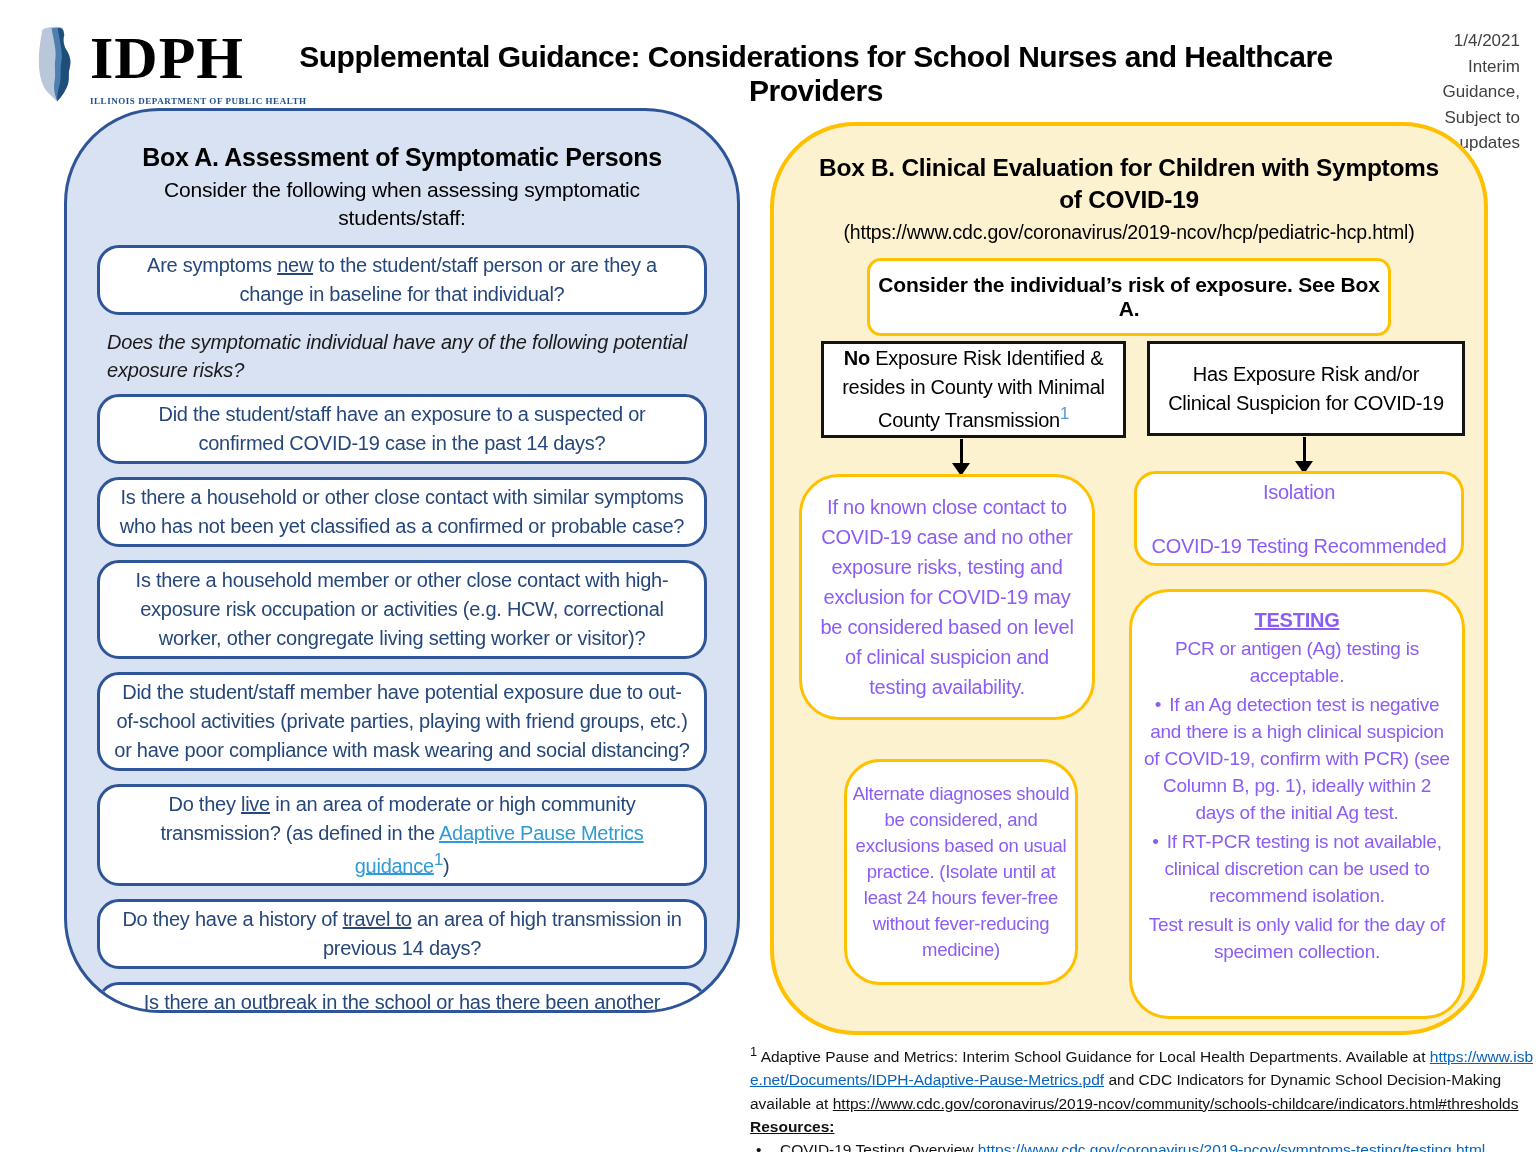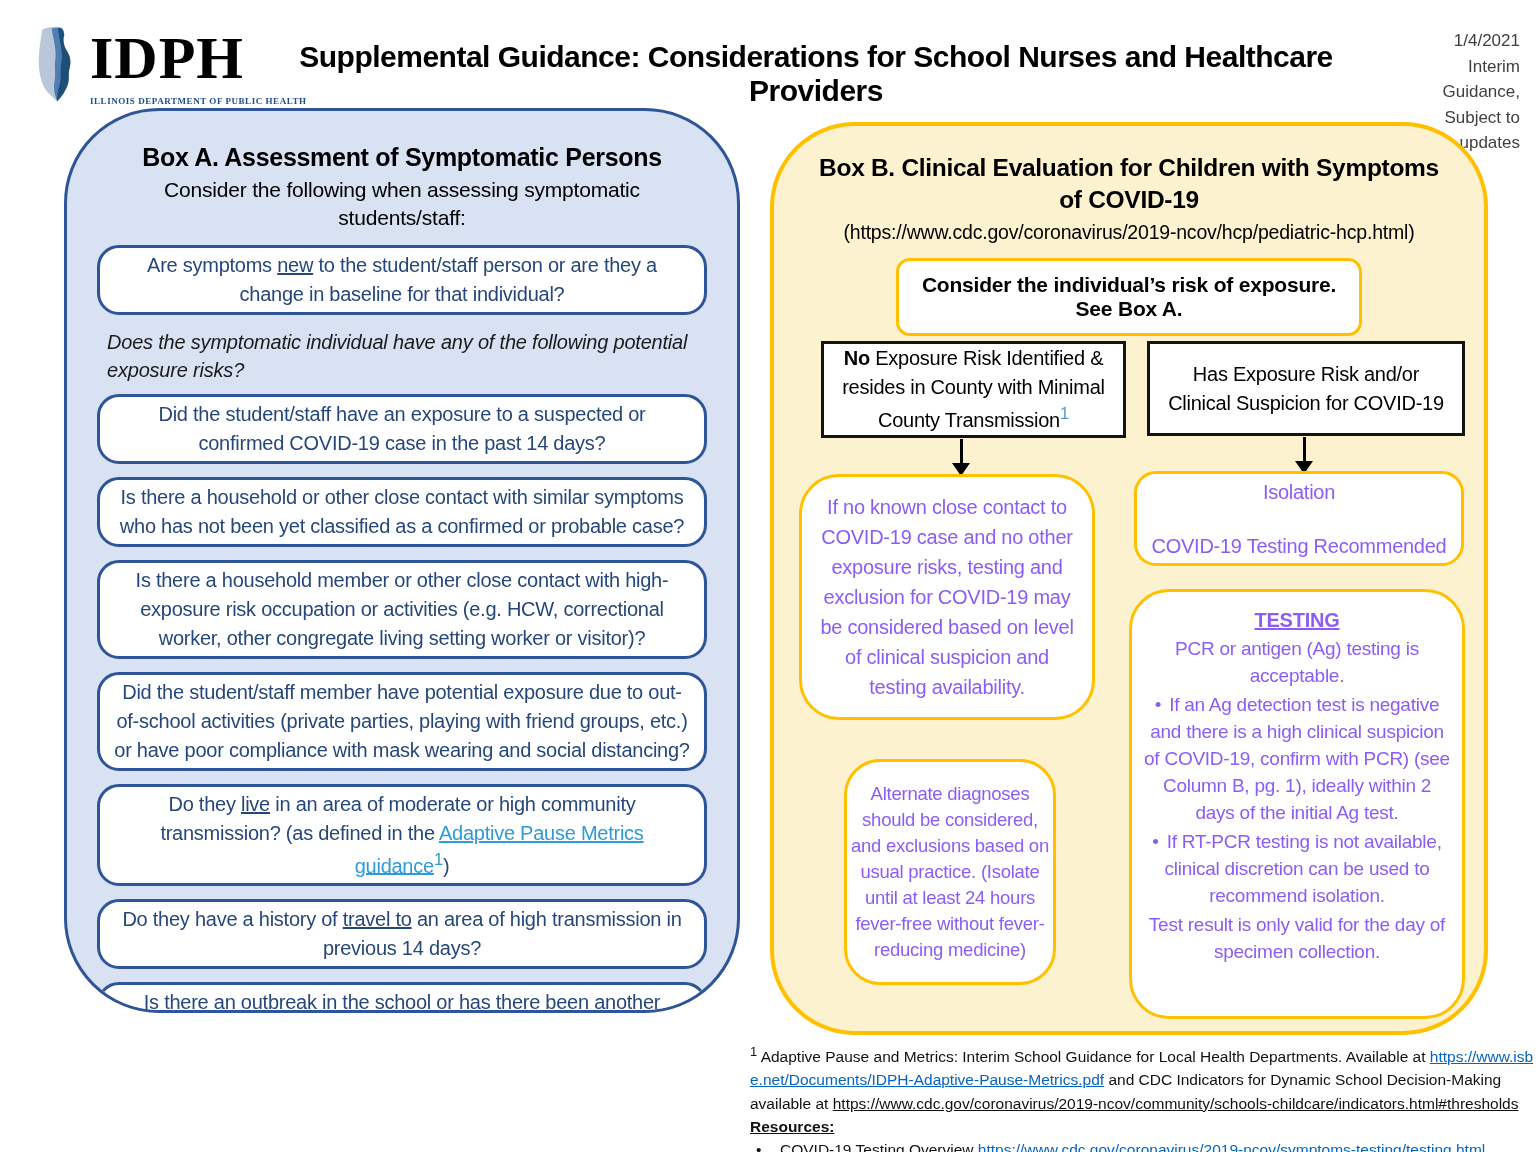--- a/index.html
+++ b/index.html
@@ -67,42 +67,42 @@
     background:var(--box-b-fill,#fdf2cf);
     border:4px solid var(--box-b-border,#ffc000);
     border-radius:85px; padding-top:26px;
   }
   .box-b-title {
     text-align:center; font-weight:bold; font-size:24.5px;
     max-width:645px; margin:0 auto; line-height:1.3; letter-spacing:-0.3px;
   }
   .box-b-url { text-align:center; font-size:19.5px; margin-top:5px; letter-spacing:-0.2px; }
   .consider-box {
-    width:466px; margin:14px auto 0; background:#fff;
+    width:524px; margin:14px auto 0; background:#fff;
     border:3px solid var(--box-b-border,#ffc000); border-radius:14px;
     text-align:center; font-weight:bold; font-size:21px; padding:12px 8px;
     letter-spacing:-0.2px;
   }
   .rect-box {
     position:absolute; background:#fff; border:3px solid #141414;
     text-align:center; font-size:20px; line-height:1.45;
     display:flex; align-items:center; justify-content:center;
     padding:6px 10px; letter-spacing:-0.25px;
   }
   #rect-no  { left:47px;  top:215px; width:305px; height:97px; }
   #rect-has { left:373px; top:215px; width:318px; height:95px; }
 
   .round-box {
     position:absolute; background:#fff;
     border:3.5px solid var(--box-b-border,#ffc000);
     text-align:center; color:#8b5cf6; letter-spacing:-0.25px; overflow:hidden;
   }
   #round-no-contact { left:25px;  top:348px; width:296px; height:246px; border-radius:40px; font-size:20px;   line-height:1.5;  padding:16px 14px; display:flex; align-items:center; }
   #round-isolation  { left:360px; top:345px; width:330px; height:95px;  border-radius:22px; font-size:20px;   line-height:1.5;  display:flex; flex-direction:column; justify-content:center;gap:24px; }
-  #round-alternate  { left:70px;  top:633px; width:212px; height:226px; border-radius:36px; font-size:18.5px; line-height:1.4;  padding:10px 4px; display:flex; align-items:center; }
+  #round-alternate  { left:70px;  top:633px; width:234px; height:226px; border-radius:36px; font-size:18.5px; line-height:1.4;  padding:10px 4px; display:flex; align-items:center; }
   #round-testing    { left:355px; top:463px; width:336px; height:430px; border-radius:40px; font-size:19px;   line-height:1.42; padding:14px 12px; }
   .testing-heading { font-weight:bold; text-decoration:underline; font-size:20px; margin-bottom:2px; }
   .t-par { margin-bottom:2px; }
   .bullet-inline { margin-right:8px; }
 
   .arrow { position:absolute; width:24px; }
   .arrow .shaft { width:3px; height:24px; background:#000; margin:0 auto; }
   .arrow .head {
     width:0; height:0; margin:0 auto;
     border-left:9px solid transparent; border-right:9px solid transparent;

